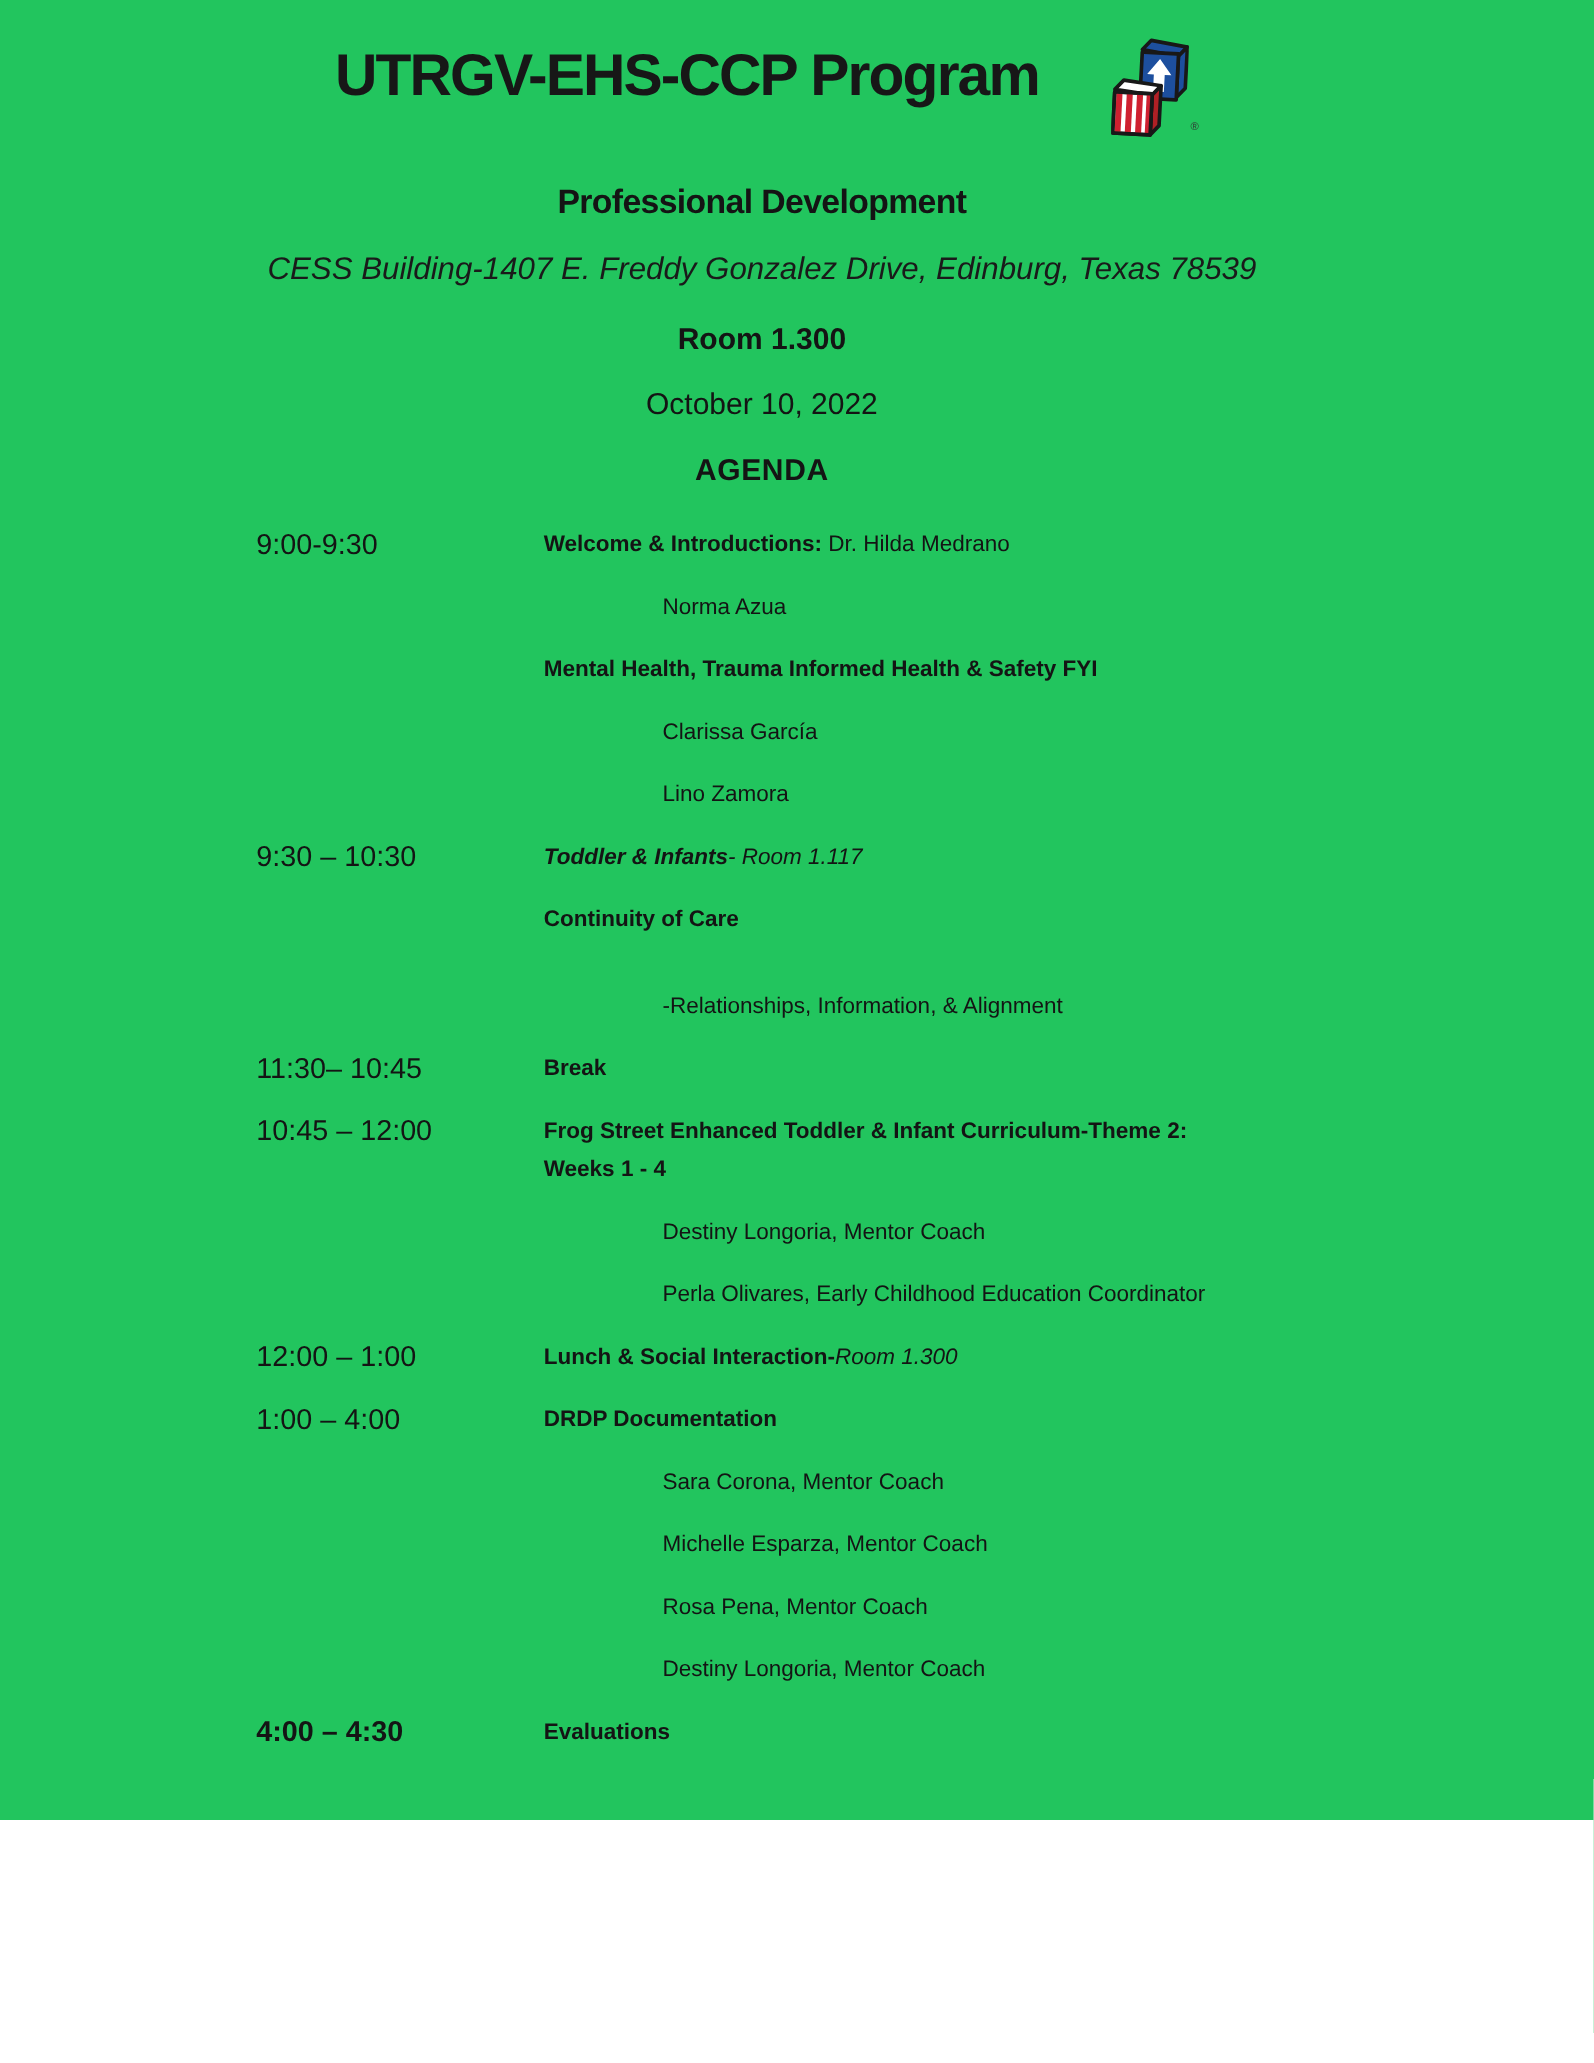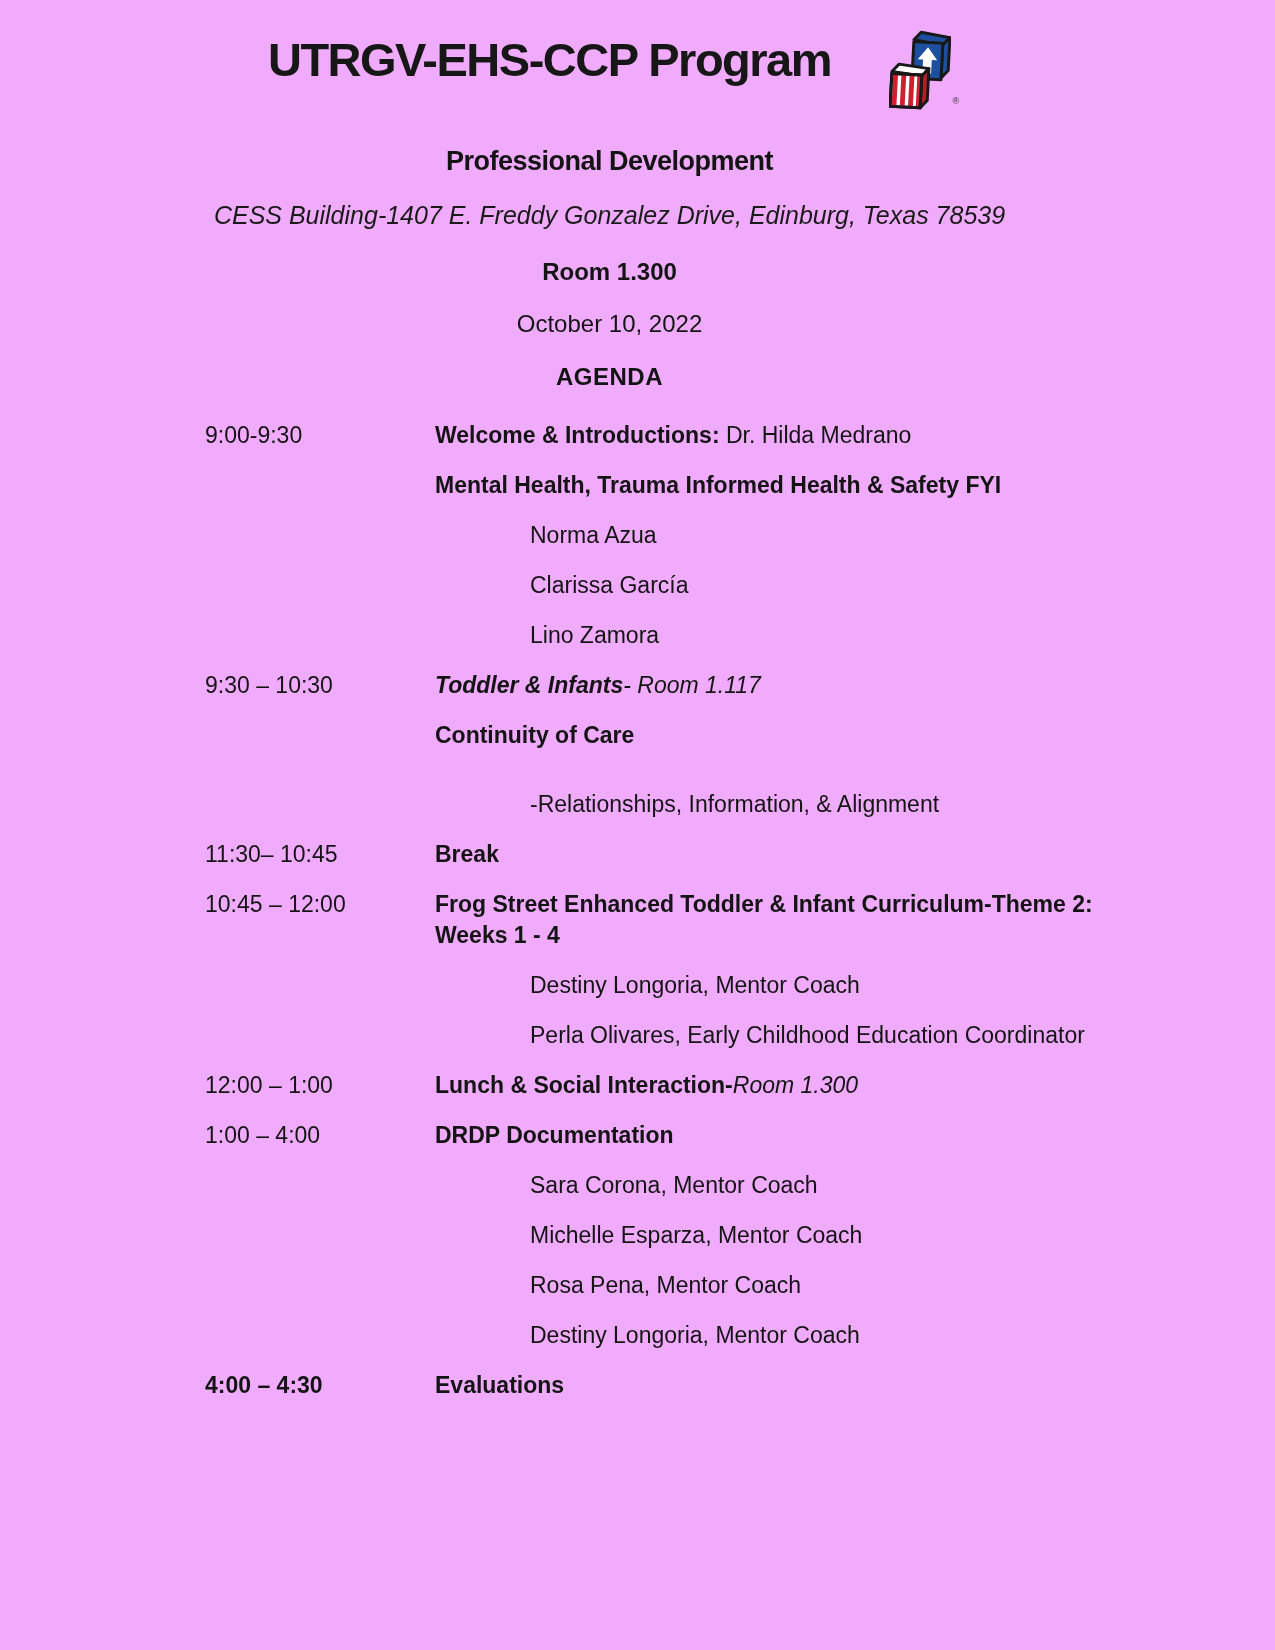--- a/index.html
+++ b/index.html
@@ -1,19 +1,19 @@
 <!DOCTYPE html>
 <html><head>
 <meta charset="utf-8">
 <style>
   html,body{margin:0;padding:0;background:#ffffff;}
   .page{
     position:relative;
-    width:1275px;height:1650px;
-    background:#f0abfc;
+    width:1275px;height:1456px;
+    background:#22c55e;
     font-family:"Liberation Sans",sans-serif;
     color:#141414;
     overflow:hidden;
   }
   .header{padding-top:32px;text-align:center;padding-right:56px;}
   .title-row{display:flex;justify-content:center;align-items:flex-start;gap:58px;}
   .program-title{
     font-size:47px;font-weight:bold;letter-spacing:-1.5px;line-height:56px;color:#171717;
   }
   .logo-wrap{position:relative;width:62px;height:84px;margin-top:-2px;}
@@ -27,21 +27,21 @@
   .date{font-size:24px;line-height:31px;margin-top:21px;}
   .agenda-heading{font-size:24px;font-weight:bold;line-height:31px;margin-top:22px;letter-spacing:0.5px;}
 
   .agenda{margin-top:28px;padding-left:205px;}
   .row{display:flex;margin-bottom:19px;}
   .time{
     flex:0 0 230px;width:230px;
     font-size:23px;line-height:31px;white-space:nowrap;
   }
   .time.bold{font-weight:bold;}
-  .content{font-size:23px;line-height:31px;}
+  .content{font-size:18px;line-height:31px;}
   .content.indent1{padding-left:95px;}
   .line{white-space:nowrap;}
   .seg-regular{font-weight:normal;font-style:normal;}
   .seg-bold{font-weight:bold;}
   .seg-italic{font-style:italic;}
   .seg-bolditalic{font-weight:bold;font-style:italic;}
 </style>
 </head>
 <body>
 
@@ -84,28 +84,28 @@
 
   <div class="agenda">
       <div class="row">
         <div class="time">9:00-9:30</div>
         <div class="content">
           <div class="line"><span class="seg-bold">Welcome &amp; Introductions:</span><span class="seg-regular"> Dr. Hilda Medrano</span></div>
         </div>
       </div>
       <div class="row">
         <div class="time"></div>
+        <div class="content indent1">
+          <div class="line"><span class="seg-regular">Norma Azua</span></div>
+        </div>
+      </div>
+      <div class="row">
+        <div class="time"></div>
         <div class="content">
           <div class="line"><span class="seg-bold">Mental Health, Trauma Informed Health &amp; Safety FYI</span></div>
-        </div>
-      </div>
-      <div class="row">
-        <div class="time"></div>
-        <div class="content indent1">
-          <div class="line"><span class="seg-regular">Norma Azua</span></div>
         </div>
       </div>
       <div class="row">
         <div class="time"></div>
         <div class="content indent1">
           <div class="line"><span class="seg-regular">Clarissa García</span></div>
         </div>
       </div>
       <div class="row">
         <div class="time"></div>

